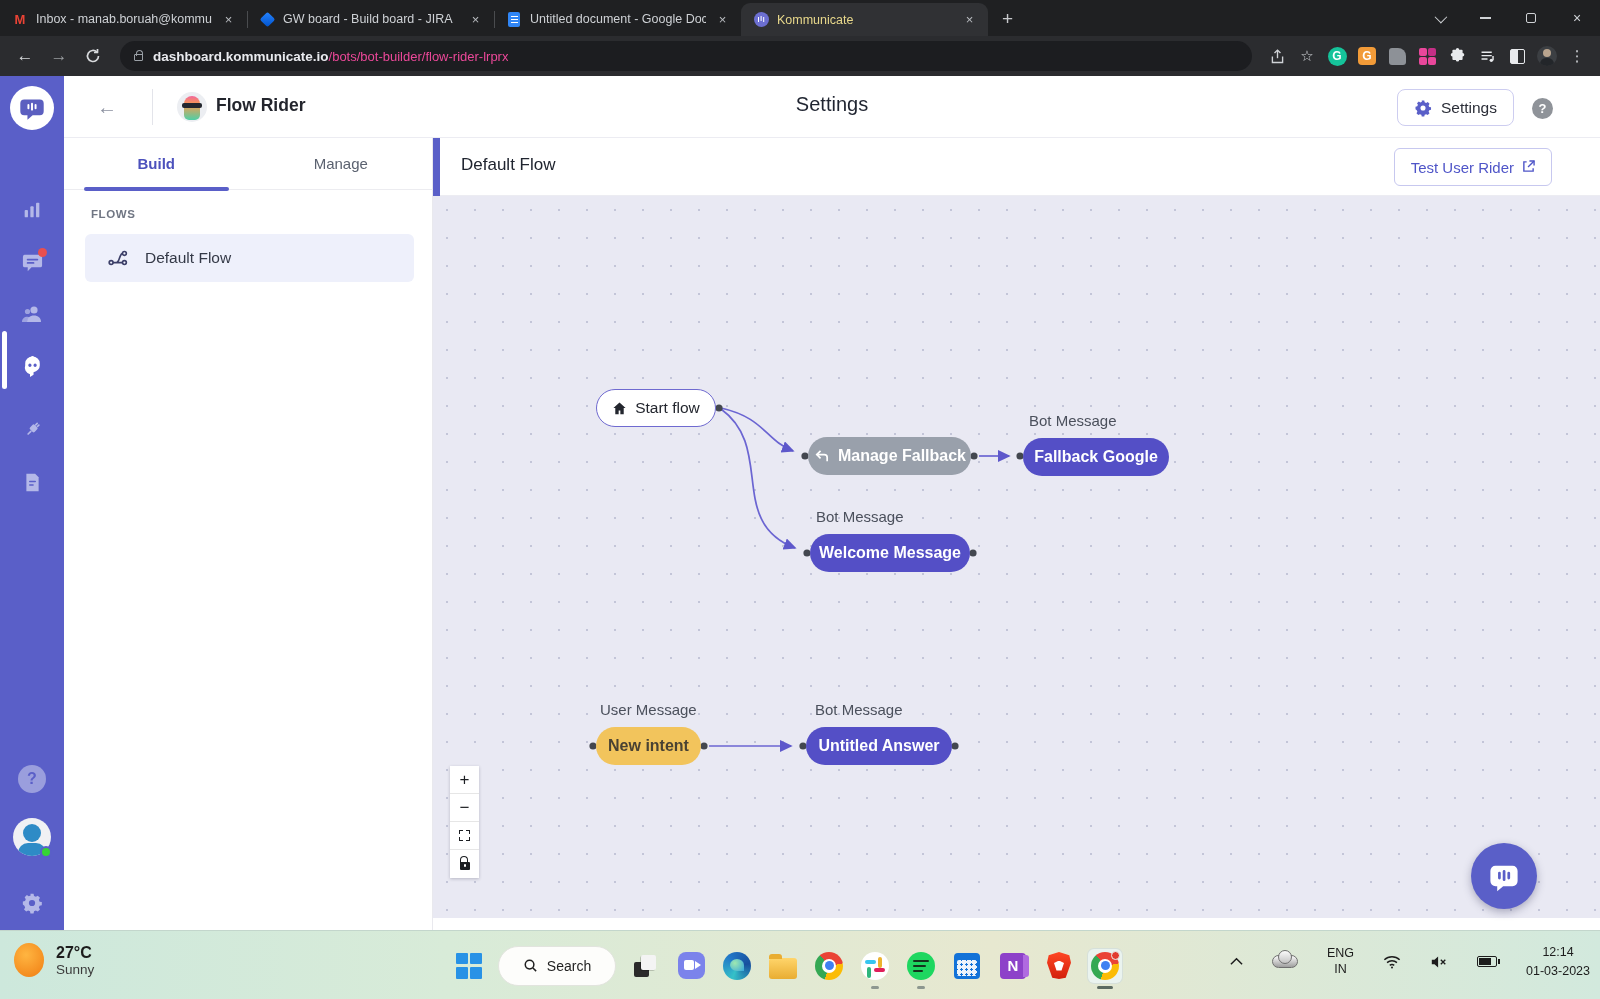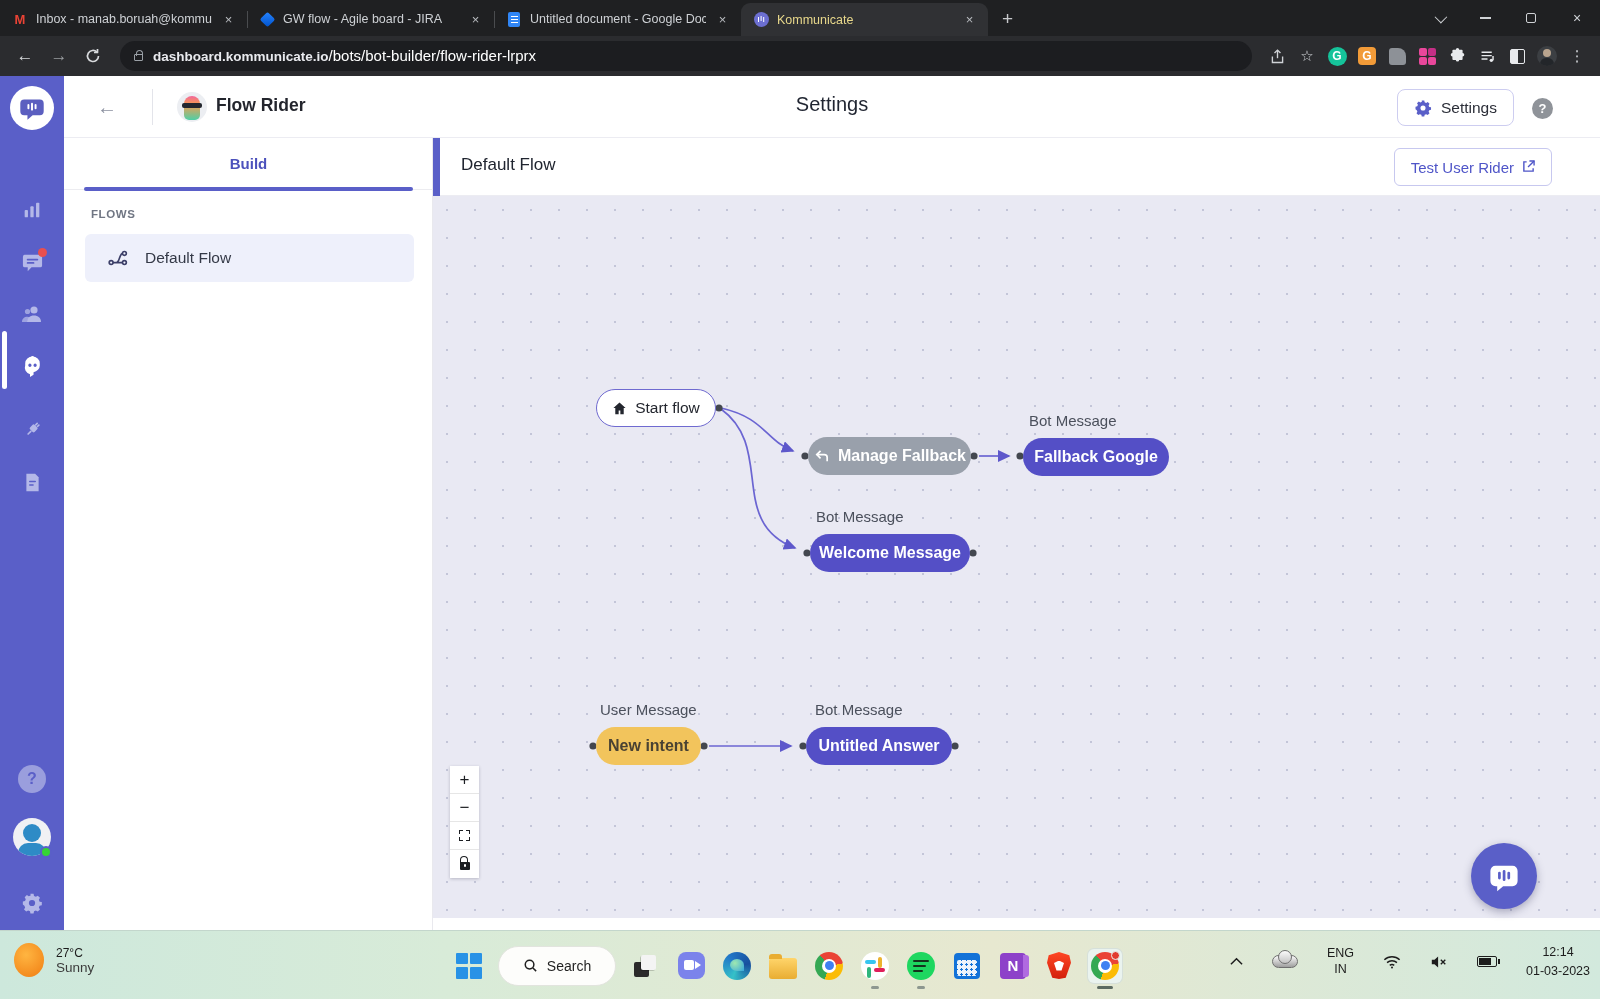--- a/index.html
+++ b/index.html
@@ -46,21 +46,21 @@
   .nav-btn { width:30px; height:30px; border-radius:50%; display:flex; align-items:center;
     justify-content:center; color:#d7d9dc; font-size:17px; cursor:pointer; }
   .nav-btn.dim { color:#9a9da1; }
   #urlpill { flex:1; height:30px; margin:0 8px; background:#1c1d20; border-radius:15px;
     display:flex; align-items:center; padding:0 14px; gap:10px; min-width:0; cursor:text; }
   .lock-icon { width:9px; height:7px; border:1.4px solid #9aa0a6; border-radius:1px;
     position:relative; margin-top:3px; }
   .lock-icon::before { content:""; position:absolute; left:1px; top:-5px; width:5px; height:5px;
     border:1.4px solid #9aa0a6; border-bottom:none; border-radius:4px 4px 0 0; }
   #url-domain { color:#e9eaee; font-size:13.5px; font-weight:bold; }
-  #url-path { color:#ffffff; font-size:15px; }
+  #url-path { color:#ec4899; font-size:13px; }
   .tb-icon { width:26px; height:26px; display:flex; align-items:center; justify-content:center;
     color:#cfd2d6; cursor:pointer; font-size:15px; flex:none; }
   .ext-grammarly { width:19px; height:19px; border-radius:50%; background:#15c39a; color:#fff;
     font-size:12px; font-weight:bold; display:flex; align-items:center; justify-content:center; }
   .ext-orange { width:18px; height:18px; border-radius:4px; background:#f29b38; color:#fff;
     font-size:12px; font-weight:bold; display:flex; align-items:center; justify-content:center; }
   .ext-gray { width:17px; height:17px; background:#8d9197; border-radius:3px 8px 3px 3px; }
   .ext-pink { width:17px; height:17px; display:grid; grid-template-columns:1fr 1fr; gap:1px; }
   .ext-pink i { background:#e9479b; border-radius:2px; } .ext-pink i:nth-child(2){background:#c42f86;}
   .ext-read { width:15px; height:15px; border:1.6px solid #e8eaed; border-radius:2px;
@@ -183,21 +183,21 @@
     background:#5a5fc8; box-shadow:0 3px 8px rgba(50,50,90,.35); display:flex; align-items:center;
     justify-content:center; cursor:pointer; }
 
   
   #taskbar { left:0; top:930px; width:1600px; height:69px;
     background:linear-gradient(90deg,#cde8dc 0%,#d8ebd8 28%,#e7e8d0 62%,#d2e9dd 100%);
     border-top:1px solid #c3d6cc; }
   #weather { position:absolute; left:14px; top:12px; display:flex; align-items:center; gap:12px; cursor:pointer; }
   .sun-ico { width:30px; height:34px; border-radius:50%;
     background:radial-gradient(circle at 40% 35%, #ffb541, #f07d12); }
-  #weather .w-temp { font-size:12px; color:#1c1c1c; }
+  #weather .w-temp { font-size:16px; color:#1c1c1c;font-weight:bold; }
   #weather .w-cond { font-size:13.5px; color:#3c3c3c; }
   #tb-center { position:absolute; left:452px; top:0; height:69px; display:flex; align-items:center; gap:12px; }
   .win-logo { width:26px; height:26px; display:grid; grid-template-columns:1fr 1fr; gap:2.5px; cursor:pointer; }
   .win-logo i { background:#2892e6; border-radius:1px; }
   #search-pill { width:118px; height:40px; background:#fdfdfb; border:1px solid #e2e4de;
     border-radius:21px; display:flex; align-items:center; justify-content:center; gap:9px;
     font-size:14px; color:#1f1f1f; cursor:pointer; }
   .tb-app { width:34px; height:34px; display:flex; align-items:center; justify-content:center;
     position:relative; cursor:pointer; }
   .tb-app .run-dash { position:absolute; bottom:-6px; left:13px; width:8px; height:3px;
@@ -275,21 +275,21 @@
   <div id="tabstrip" class="abs">
     <div class="tab">
       <span class="fav fav-gmail">M</span>
       <span class="tab-title">Inbox - manab.boruah@kommun</span>
       <span class="tab-close">×</span>
     </div>
     <div class="tab">
       <span class="fav">
           <span class="fav-jira"></span>
         </span>
-      <span class="tab-title">GW flow - Agile board - JIRA</span>
+      <span class="tab-title">GW board - Build board - JIRA</span>
       <span class="tab-close">×</span>
     </div>
     <div class="tab">
       <span class="fav">
           <span class="fav-docs"></span>
         </span>
       <span class="tab-title">Untitled document - Google Doc</span>
       <span class="tab-close">×</span>
     </div>
     <div class="tab active">
@@ -458,20 +458,21 @@
           <circle cx="12" cy="12" r="3.4" fill="#fff"></circle>
         </svg>
         <span>Settings</span>
       </button>
       <span id="help-btn">?</span>
     </div>
 
     <div id="leftpanel" class="abs">
       <div class="ptabs">
         <div class="ptab active">Build</div>
+        <div class="ptab">Manage</div>
       </div>
       <div id="flows-label">FLOWS</div>
       <div class="flow-item">
         <span class="flow-ico">
           <svg width="22" height="22" viewBox="0 0 24 24" fill="none" stroke="currentColor" stroke-width="1.8">
             <circle cx="4.5" cy="17" r="2.1"></circle>
               <circle cx="19" cy="7" r="2.1"></circle>
               <circle cx="19" cy="17" r="2.1"></circle>
             <path d="M6.6 17h10.3M10 17c4 0 3-9 7-10"></path>
           </svg>

